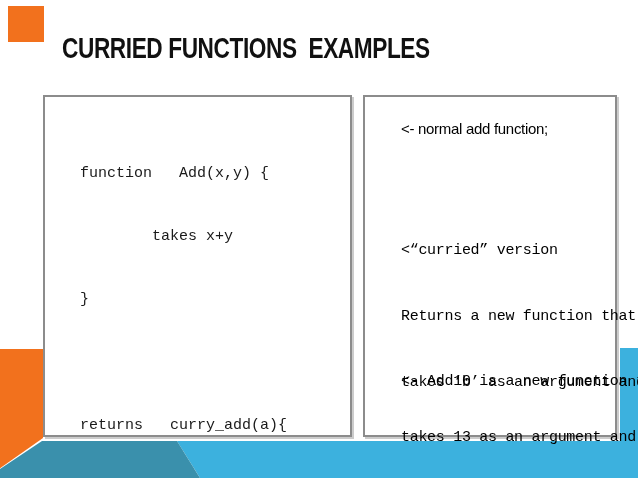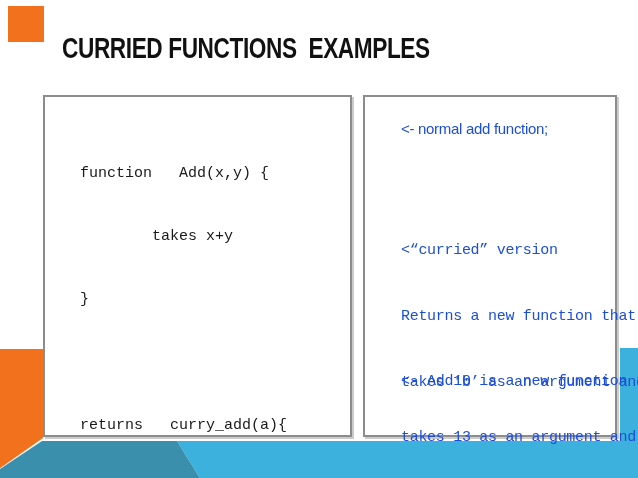--- a/index.html
+++ b/index.html
@@ -33,21 +33,21 @@
     position:absolute;top:95px;height:342px;background:#ffffff;
     border:2px solid #8C8C8C;box-sizing:border-box;
     box-shadow:2px 2px 0 rgba(110,110,110,0.35);
   }
   .panel-left{left:43px;width:309px;}
   .panel-right{left:363px;width:254px;}
   .code{
     position:absolute;left:35px;top:24px;
     font-size:15px;line-height:21px;color:#1a1a1a;white-space:pre;
   }
-  .note{position:absolute;left:36px;color:#1d4ed8;white-space:pre;letter-spacing:-0.3px;}
+  .note{position:absolute;left:36px;color:#000000;white-space:pre;letter-spacing:-0.3px;}
   .note-top{top:22px;font-size:15px;line-height:20px;}
   .note-mid{top:99px;font-size:15px;line-height:22px;}
   .note-bottom{top:239px;font-size:15px;line-height:18.5px;}
   .line{white-space:pre;font-family:Liberation Mono, monospace;}
 </style>
 </head>
 <body>
 
 <div class="slide">
 

